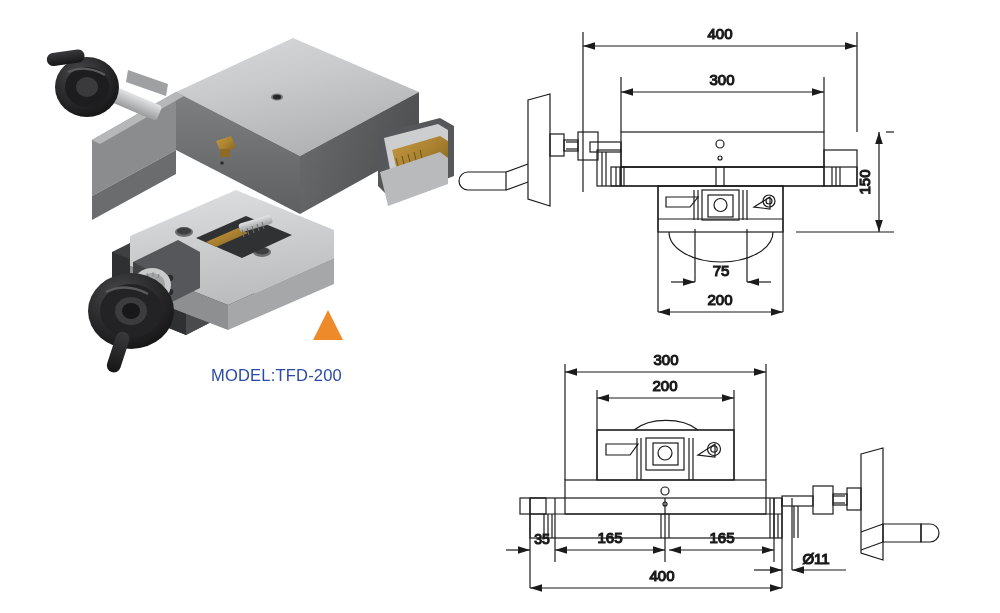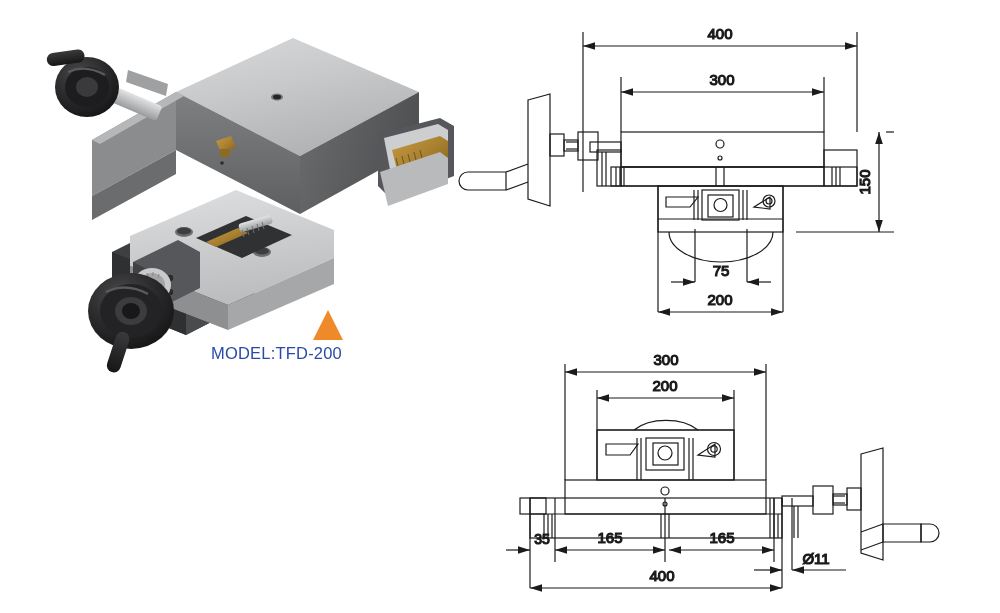--- a/index.html
+++ b/index.html
@@ -10,21 +10,21 @@
     font-family:"Liberation Sans", sans-serif;
     overflow:hidden;position:relative;
   }
   .page{position:absolute;inset:0;}
 
   
   #photo-panel{position:absolute;left:0;top:0;width:470px;height:400px;}
   #product-photo{position:absolute;left:0;top:0;width:470px;height:400px;}
 
   .model-caption{
-    position:absolute;left:211px;top:344px;
+    position:absolute;left:211px;top:366px;
     font-size:16.5px;letter-spacing:.2px;
     color:#2a4aa8;white-space:nowrap;font-weight:400;
   }
   .orange-marker{
     position:absolute;left:311px;top:307px;width:34px;height:36px;
   }
 
   
   #drawing-top{position:absolute;left:466px;top:14px;width:534px;height:330px;}
   #drawing-bottom{position:absolute;left:486px;top:352px;width:514px;height:258px;}

